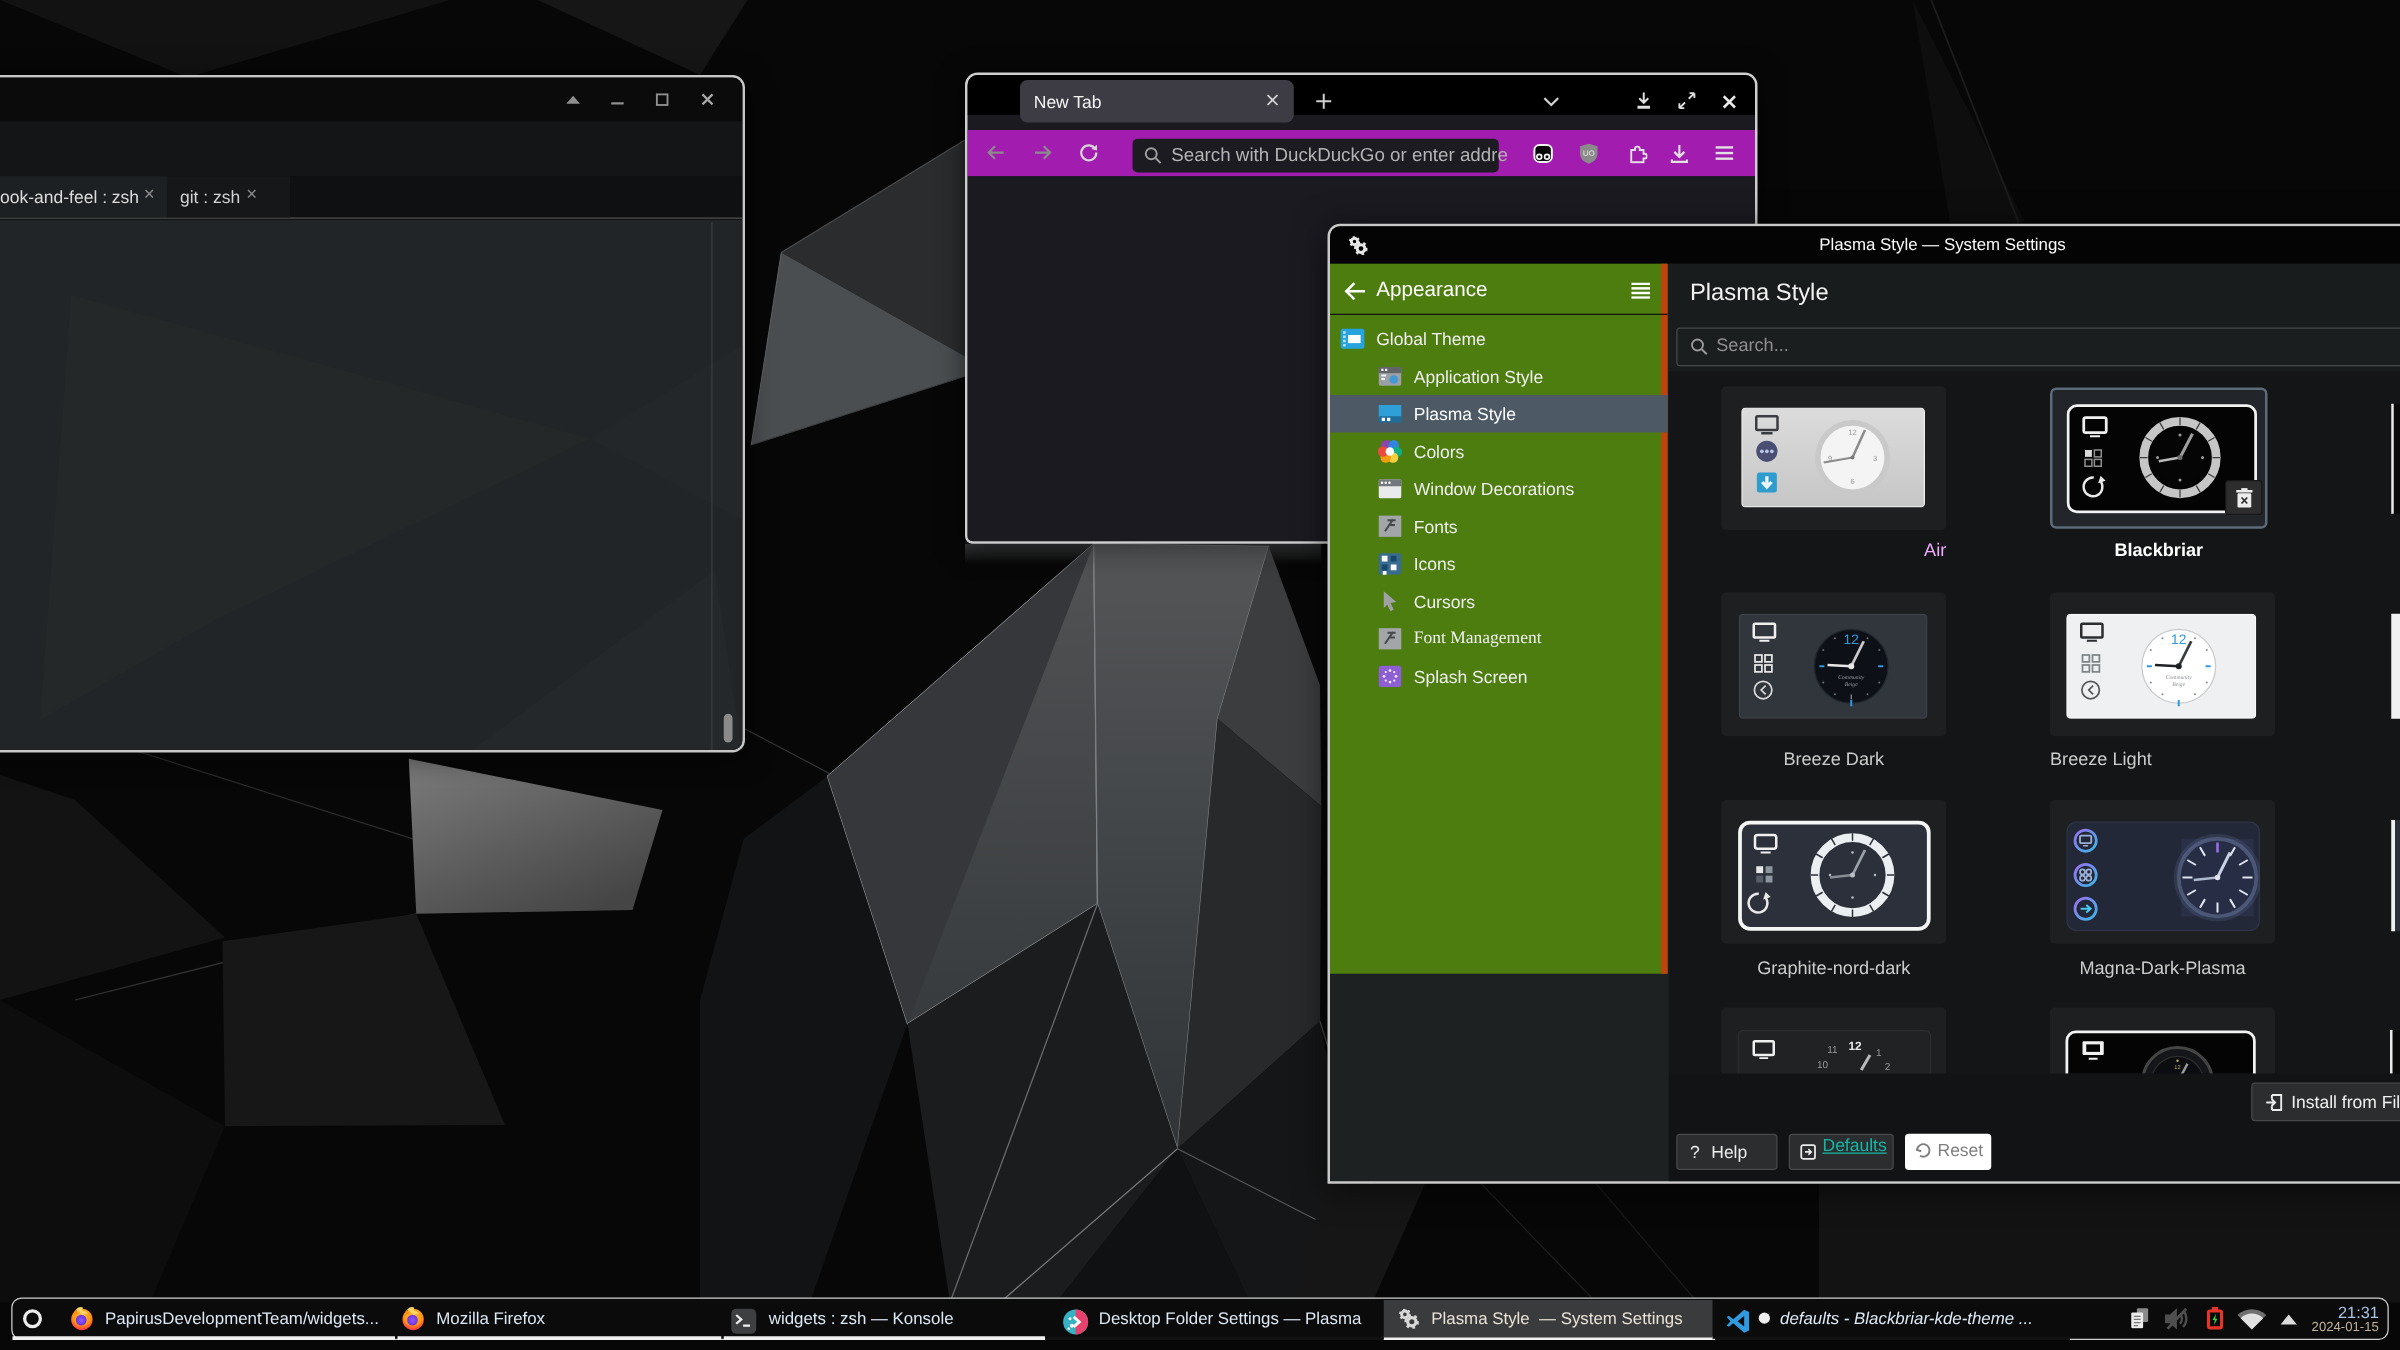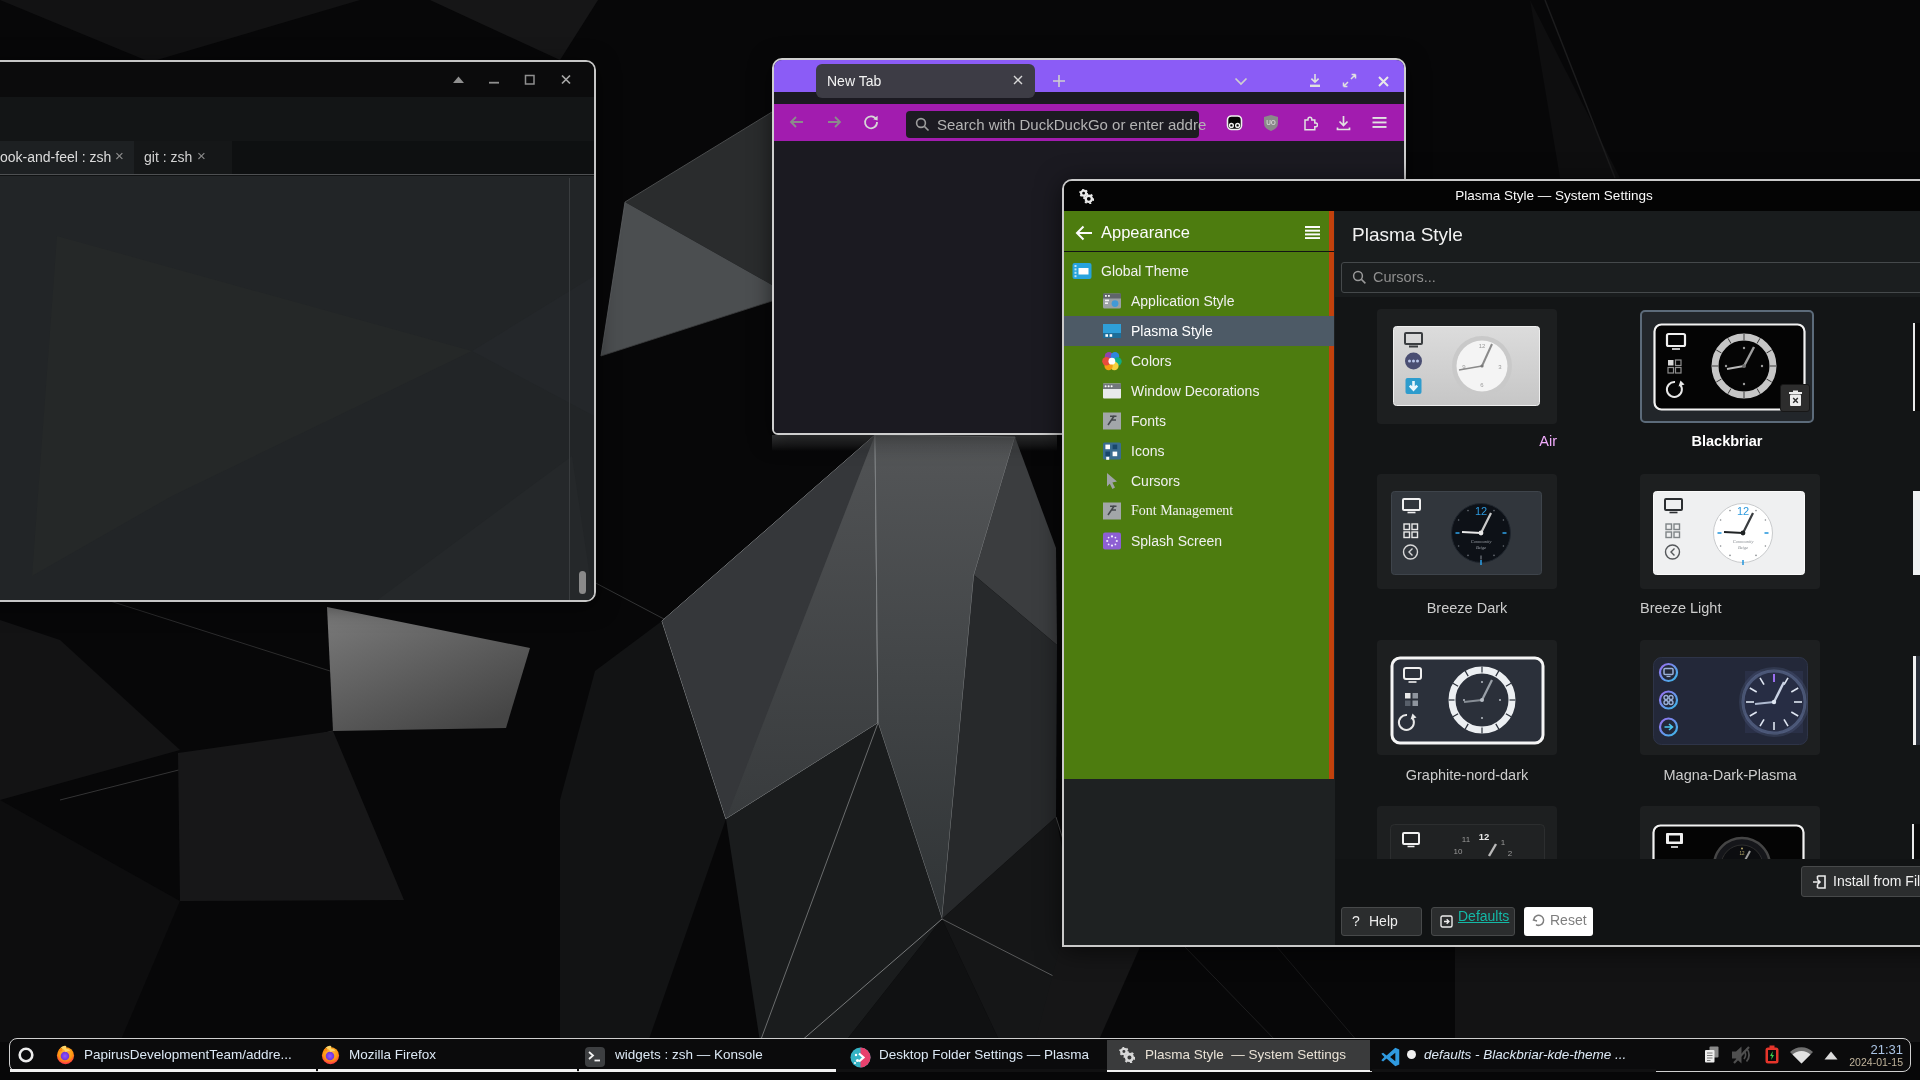--- a/index.html
+++ b/index.html
@@ -104,21 +104,21 @@
       <polygon points="600,175 722,100 722,240" fill="#24272a"></polygon>
     </svg>
     <div class="abs" style="left:697px;top:2px;width:1px;height:424px;background:#3a3d3f;"></div>
     <div class="abs" style="left:707px;top:395px;width:7px;height:23px;background:#8a8a8a;border-radius:4px;"></div>
   </div>
 </div>
 
 <div class="abs" id="ffx" style="left:772px;top:58px;width:634px;height:377px;
      background:#1b1a21;border:2px solid #cecece;border-radius:10px 10px 6px 6px;overflow:hidden;box-shadow:0 4px 22px rgba(0,0,0,0.55);">
 
-  <div class="abs" style="left:0;top:0;width:630px;height:32px;background:#8b5cf6;">
+  <div class="abs" style="left:0;top:0;width:630px;height:32px;background:#000000;">
     <div class="abs" style="left:42px;top:4px;width:219px;height:34px;background:#3d3c45;border-radius:6px;"></div>
     <div class="abs" style="left:53px;top:13px;font-size:14px;color:#f3f3f3;">New Tab</div>
     <svg class="abs" style="left:238px;top:14px" width="12" height="12" viewBox="0 0 12 12">
       <path d="M2 2 L10 10 M10 2 L2 10" stroke="#d8d8d8" stroke-width="1.4"></path>
         </svg>
     <svg class="abs" style="left:278px;top:14px" width="14" height="14" viewBox="0 0 14 14">
       <path d="M7 1 L7 13 M1 7 L13 7" stroke="#cfcfcf" stroke-width="1.6"></path>
         </svg>
     <svg class="abs" style="left:460px;top:17px" width="14" height="9" viewBox="0 0 14 9">
       <path d="M1.5 1.5 L7 7 L12.5 1.5" stroke="#cfcfcf" stroke-width="1.7" fill="none"></path>
@@ -312,21 +312,21 @@
     <div class="abs" style="left:67px;top:322px;font-size:14px;color:#f0f0f0;">Splash Screen</div>
   </div>
 
   <div class="abs" style="left:271px;top:30px;width:703px;height:734px;background:#191c1d;">
     <div class="abs" style="left:17px;top:13px;font-size:19px;color:#f2f2f2;">Plasma Style</div>
     <div class="abs" style="left:6px;top:51px;width:620px;height:31px;background:#1b1e1f;border:1px solid #45494b;border-radius:3px;"></div>
     <svg class="abs" style="left:17px;top:59px" width="15" height="15" viewBox="0 0 15 15">
       <circle cx="6" cy="6" r="4.4" stroke="#9a9a9a" stroke-width="1.5" fill="none"></circle>
       <line x1="9.4" y1="9.4" x2="13.4" y2="13.4" stroke="#9a9a9a" stroke-width="1.5"></line>
         </svg>
-    <div class="abs" style="left:38px;top:58px;font-size:14.5px;color:#8f8f8f;">Cursors...</div>
+    <div class="abs" style="left:38px;top:58px;font-size:14.5px;color:#8f8f8f;">Search...</div>
 
     <div class="abs" style="left:0;top:86px;width:703px;height:562px;background:#131516;overflow:hidden;" id="grid">
 
       <div class="abs" style="left:42px;top:12px;width:180px;height:115px;background:#1d1f20;border-radius:4px;"></div>
 
       <svg class="abs" style="left:58px;top:29px" width="147" height="80" viewBox="0 0 147 80">
         <defs>
               <linearGradient id="airg" x1="0" y1="0" x2="0" y2="1">
           <stop offset="0" stop-color="#dcdcdc"></stop>
                 <stop offset="1" stop-color="#c6c6c6"></stop>
@@ -655,21 +655,21 @@
   <radialGradient id="ffp" cx="0.5" cy="0.5" r="0.5">
     <stop offset="0" stop-color="#9059ff"></stop>
           <stop offset="1" stop-color="#6e32d9"></stop>
         </radialGradient>
       </defs>
   <circle cx="12" cy="13.2" r="9.8" fill="url(#ffr)"></circle>
   <circle cx="11.4" cy="13.8" r="4.9" fill="url(#ffp)"></circle>
   <path d="M6.5 4 Q9.5 1.2 13 2.2 Q11.8 3.8 13.2 5.8 Q16.2 4.8 17.4 8.2 Q14 7.2 12.4 9.4 Q10.8 6.4 6.5 4" fill="#ffd567"></path>
   <path d="M6.5 4 Q4.2 6.2 3.6 9.4 Q5.8 7.8 8.4 8.4 Z" fill="#ff8a0e"></path>
 </svg>
-<div class="abs" style="left:84px;top:1047px;font-size:13.5px;color:#dce8f4;">PapirusDevelopmentTeam/addre...</div>
+<div class="abs" style="left:84px;top:1047px;font-size:13.5px;color:#dce8f4;">PapirusDevelopmentTeam/widgets...</div>
 <svg class="abs" style="left:320px;top:1044px" width="21" height="21" viewBox="0 0 24 24">
   <circle cx="12" cy="13.2" r="9.8" fill="url(#ffr)"></circle>
   <circle cx="11.4" cy="13.8" r="4.9" fill="url(#ffp)"></circle>
   <path d="M6.5 4 Q9.5 1.2 13 2.2 Q11.8 3.8 13.2 5.8 Q16.2 4.8 17.4 8.2 Q14 7.2 12.4 9.4 Q10.8 6.4 6.5 4" fill="#ffd567"></path>
   <path d="M6.5 4 Q4.2 6.2 3.6 9.4 Q5.8 7.8 8.4 8.4 Z" fill="#ff8a0e"></path>
 </svg>
 <div class="abs" style="left:349px;top:1047px;font-size:13.5px;color:#dce8f4;">Mozilla Firefox</div>
 
 <div class="abs" style="left:585px;top:1047px;width:20px;height:20px;background:#3d3f41;border-radius:4px;">
   <svg class="abs" style="left:3px;top:4px" width="14" height="12" viewBox="0 0 14 12">

